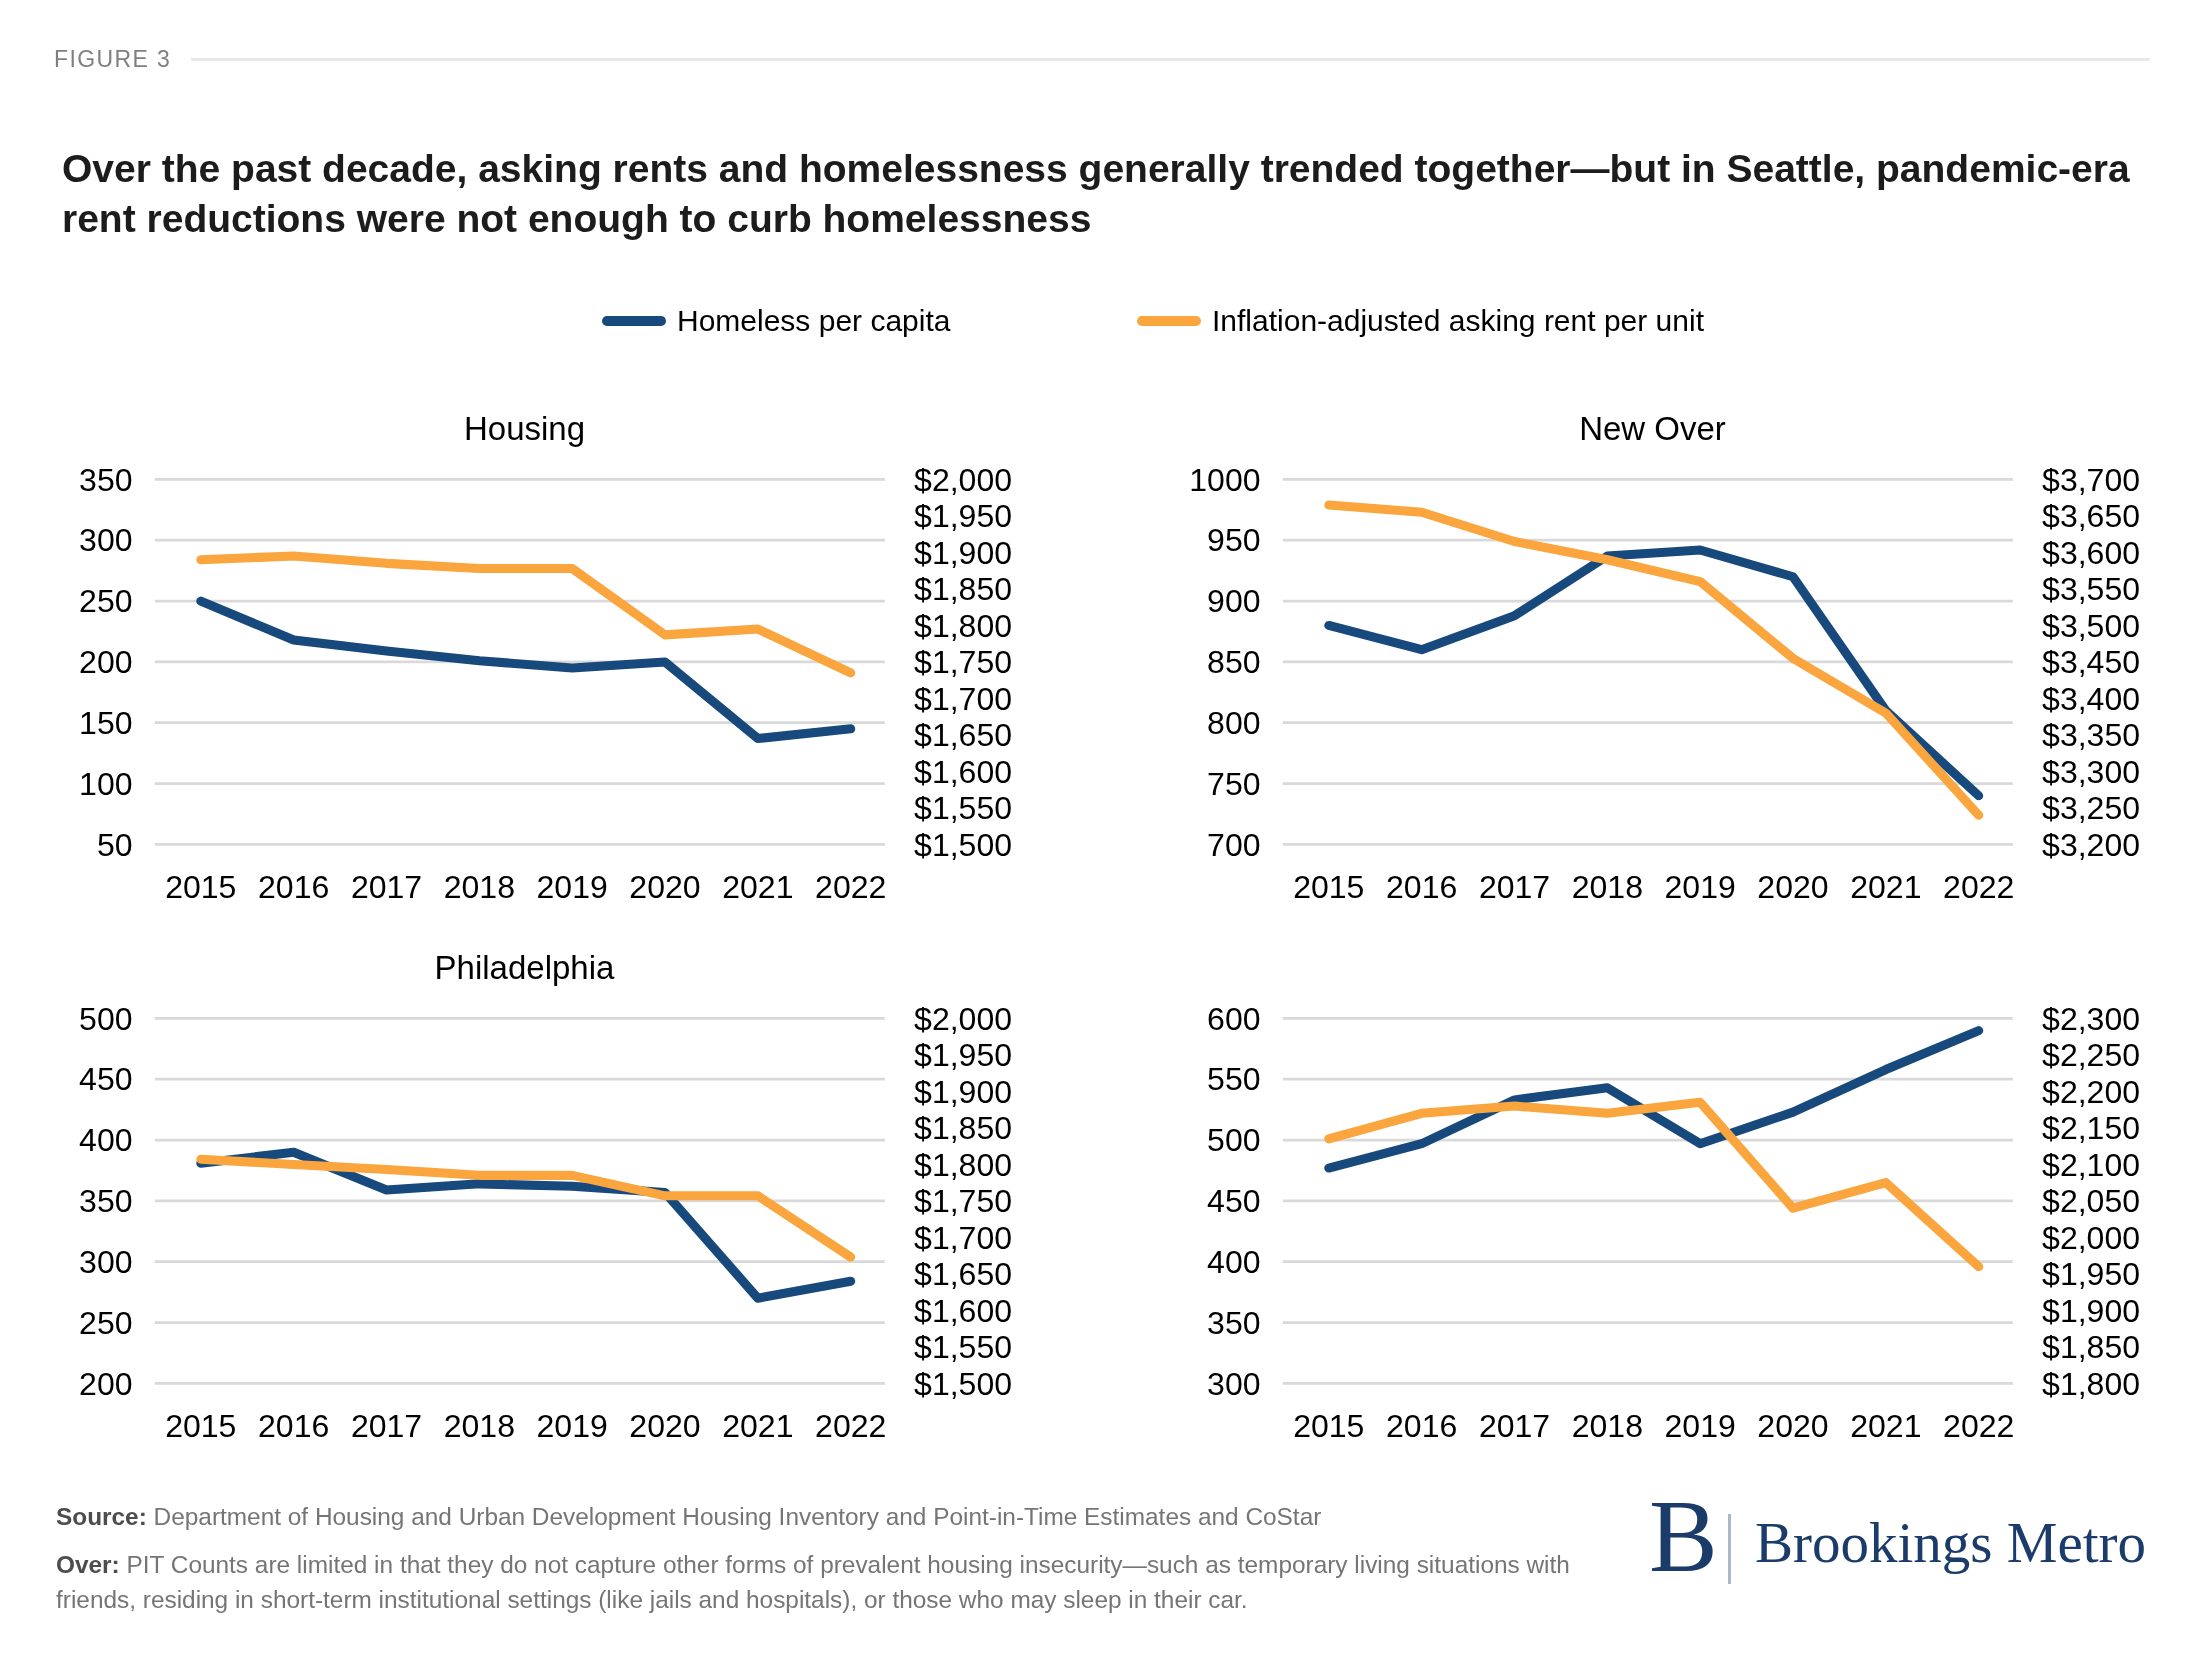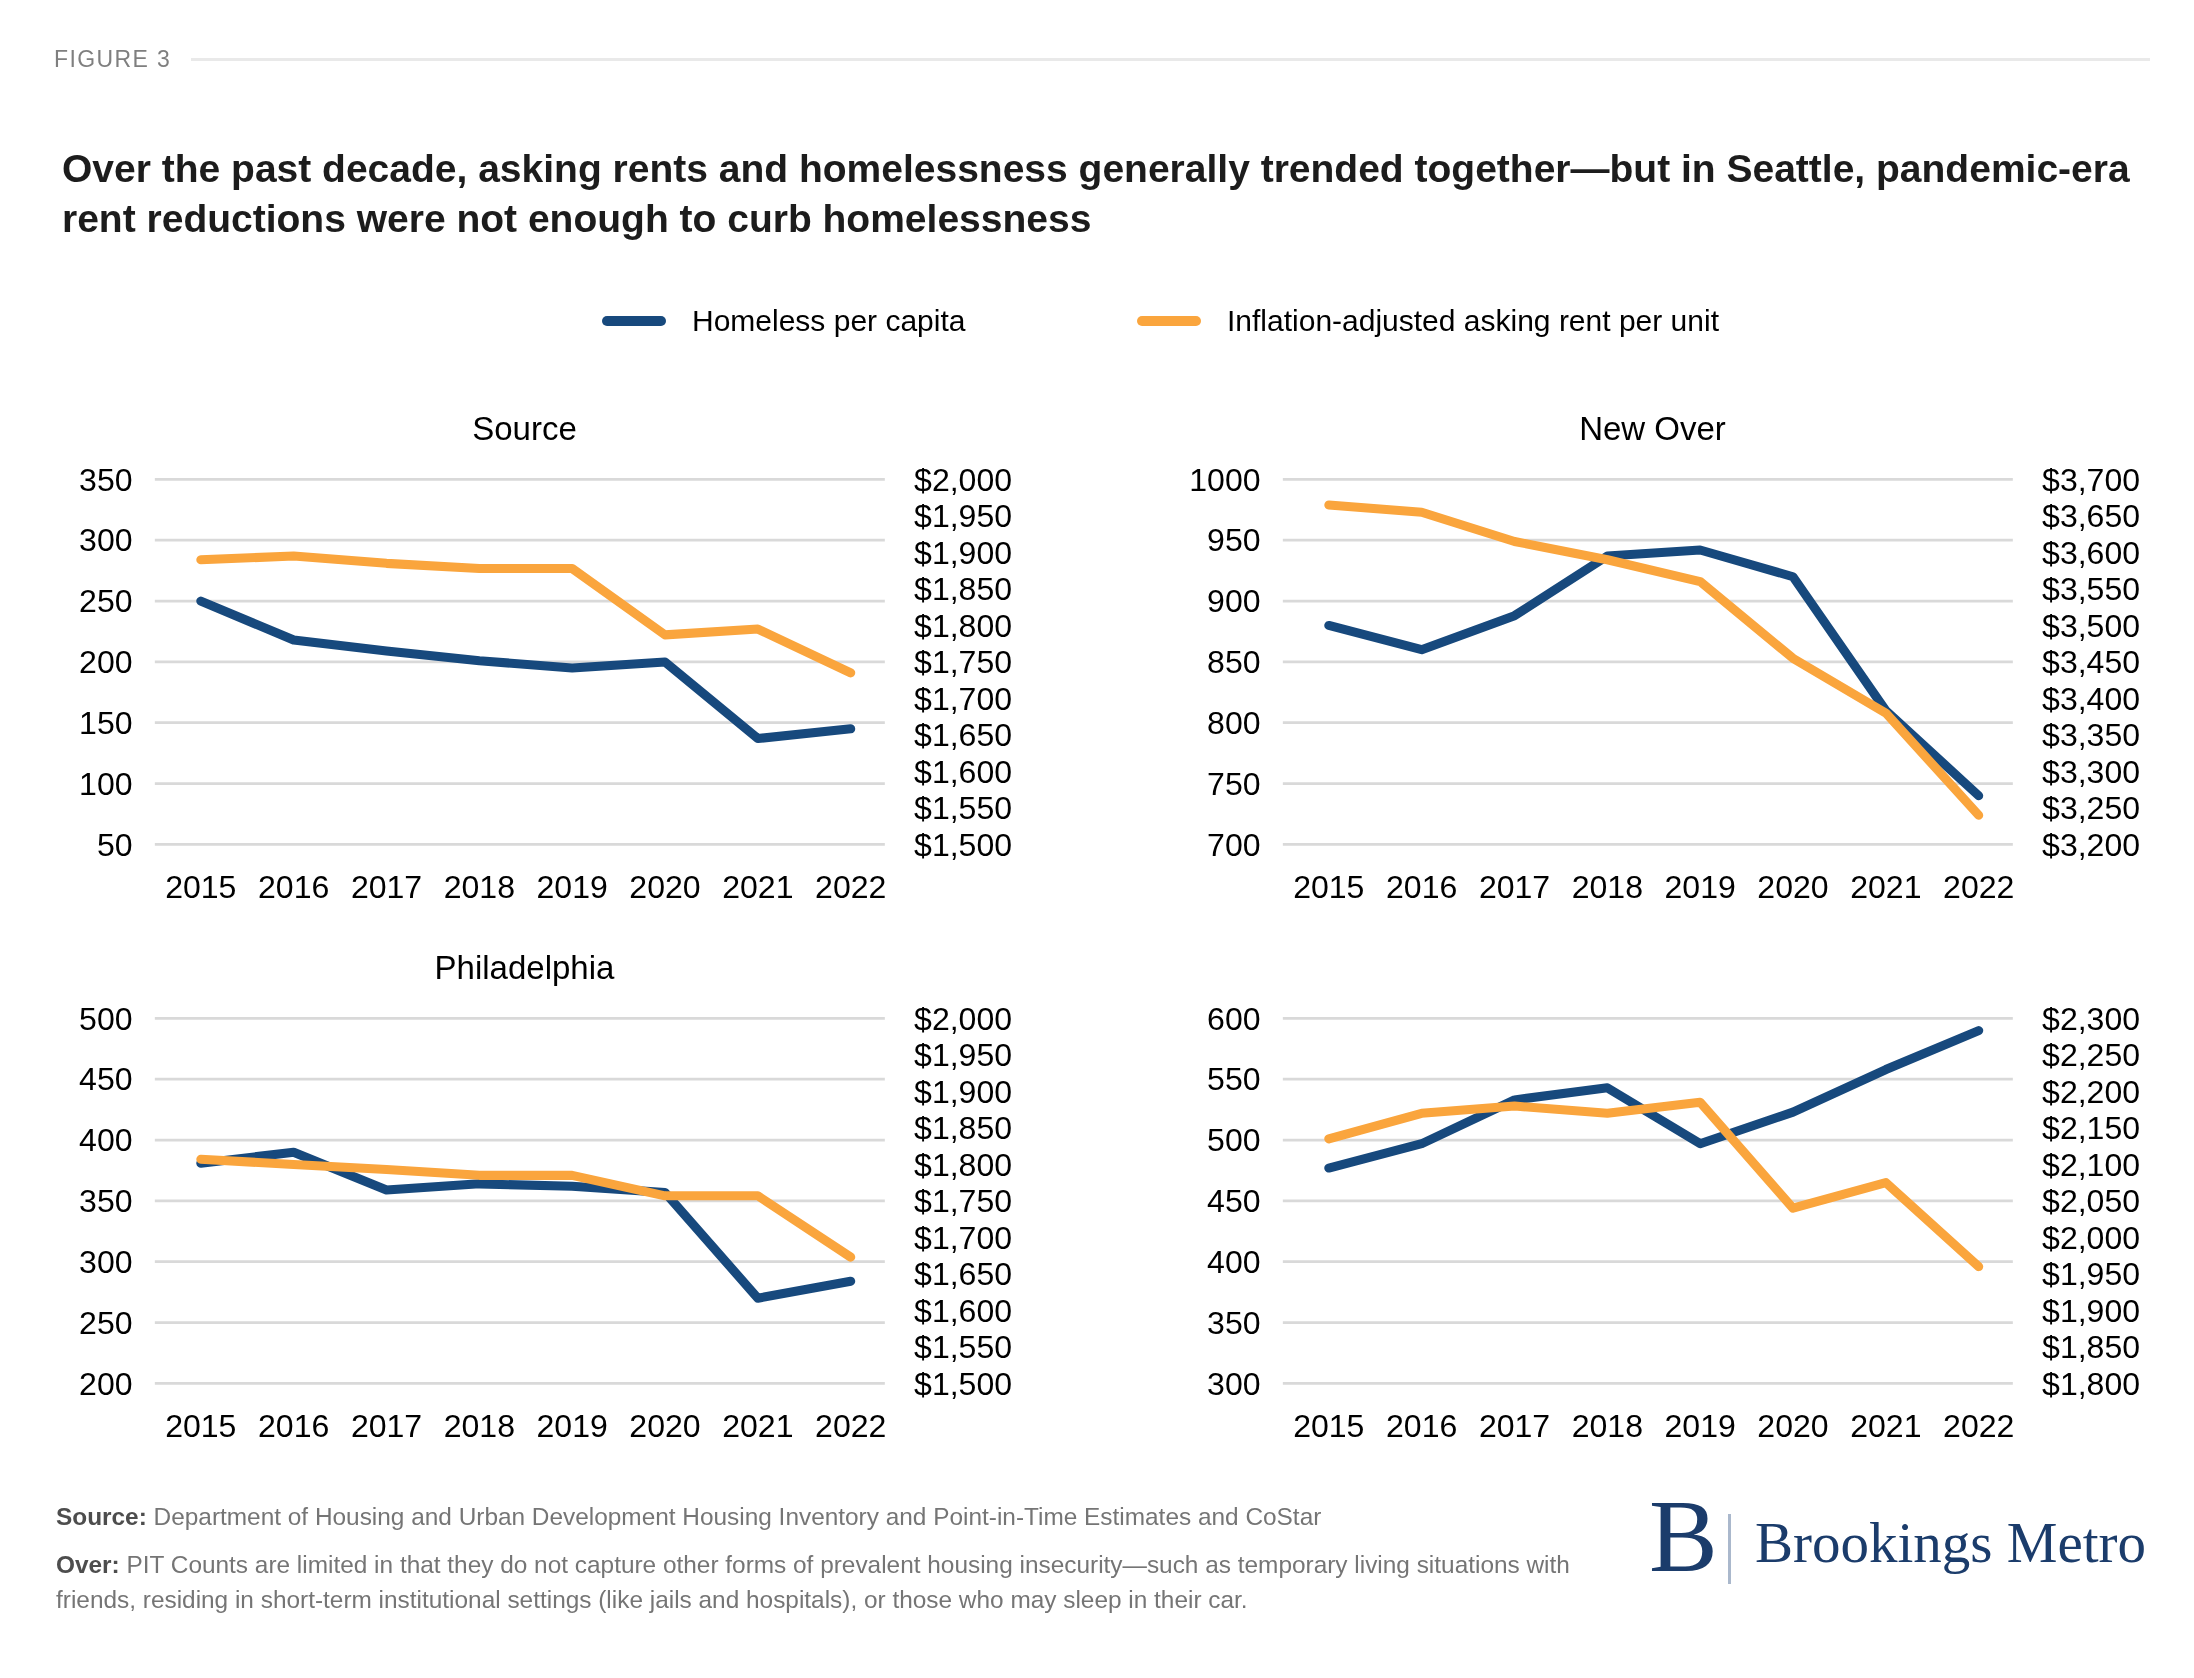--- a/index.html
+++ b/index.html
@@ -6,21 +6,21 @@
   body{width:2194px;height:1678px;font-family:"Liberation Sans", sans-serif;overflow:hidden;}
   .page{position:relative;width:1762px;height:1678px;background:#ffffff;}
 
   
   .figure-row{position:absolute;left:54px;top:46px;width:2096px;display:flex;align-items:center;gap:19.5px;}
   .figure-label{font-size:23px;color:#7f7f7f;letter-spacing:1.4px;white-space:nowrap;}
   .figure-rule{flex:1;height:2.1px;background:#e9e9e9;}
   .main-title{position:absolute;left:54px;top:136px;width:2089px;margin:8px;font-size:39px;line-height:1.27;font-weight:bold;color:#1c1c1c;}
 
   
-  .legend-item{position:absolute;top:304px;display:flex;align-items:center;gap:26px;}
+  .legend-item{position:absolute;top:304px;display:flex;align-items:center;gap:11px;}
   .legend-item.first{left:602px;}
   .legend-item.second{left:1137px;}
   .legend-swatch{width:64px;height:9.7px;border-radius:5.6px;flex:0 0 auto;}
   .legend-label{font-size:30px;color:#000000;white-space:nowrap;}
 
   
   .chart{position:absolute;width:1010px;height:533px;}
   .chart.chicago{left:42px;top:409px;}
   .chart.newyork{left:1170px;top:409px;}
   .chart.philadelphia{left:42px;top:948px;}
@@ -92,21 +92,21 @@
         <text x="361.3" y="702" text-anchor="middle" font-size="46">2016</text>
         <text x="494.6" y="702" text-anchor="middle" font-size="46">2017</text>
         <text x="627.9" y="702" text-anchor="middle" font-size="46">2018</text>
         <text x="761.1" y="702" text-anchor="middle" font-size="46">2019</text>
         <text x="894.4" y="702" text-anchor="middle" font-size="46">2020</text>
         <text x="1027.7" y="702" text-anchor="middle" font-size="46">2021</text>
         <text x="1161.0" y="702" text-anchor="middle" font-size="46">2022</text>
         <polyline points="228.0,275.7 361.3,331.6 494.6,347.3 627.9,361.3 761.1,371.7 894.4,363.0 1027.7,473.0 1161.0,459.1" fill="none" stroke="#17497D" stroke-width="13" stroke-linecap="round" stroke-linejoin="round"></polyline>
         <polyline points="228.0,216.3 361.3,211.0 494.6,221.5 627.9,228.9 761.1,228.9 894.4,324.2 1027.7,315.8 1161.0,378.7" fill="none" stroke="#FAA53D" stroke-width="13" stroke-linecap="round" stroke-linejoin="round"></polyline>
       </svg>
-    <div class="chart-title">Source</div>
+    <div class="chart-title">Housing</div>
   </div>
 
   <div class="chart newyork">
     <svg viewBox="0 0 1450 765" width="1010" height="533">
         <line x1="162" y1="101.0" x2="1210" y2="101.0" stroke="#D9D9D9" stroke-width="4"></line>
         <text x="130" y="117.0" text-anchor="end" font-size="46">1000</text>
         <line x1="162" y1="188.3" x2="1210" y2="188.3" stroke="#D9D9D9" stroke-width="4"></line>
         <text x="130" y="204.3" text-anchor="end" font-size="46">950</text>
         <line x1="162" y1="275.7" x2="1210" y2="275.7" stroke="#D9D9D9" stroke-width="4"></line>
         <text x="130" y="291.7" text-anchor="end" font-size="46">900</text>

